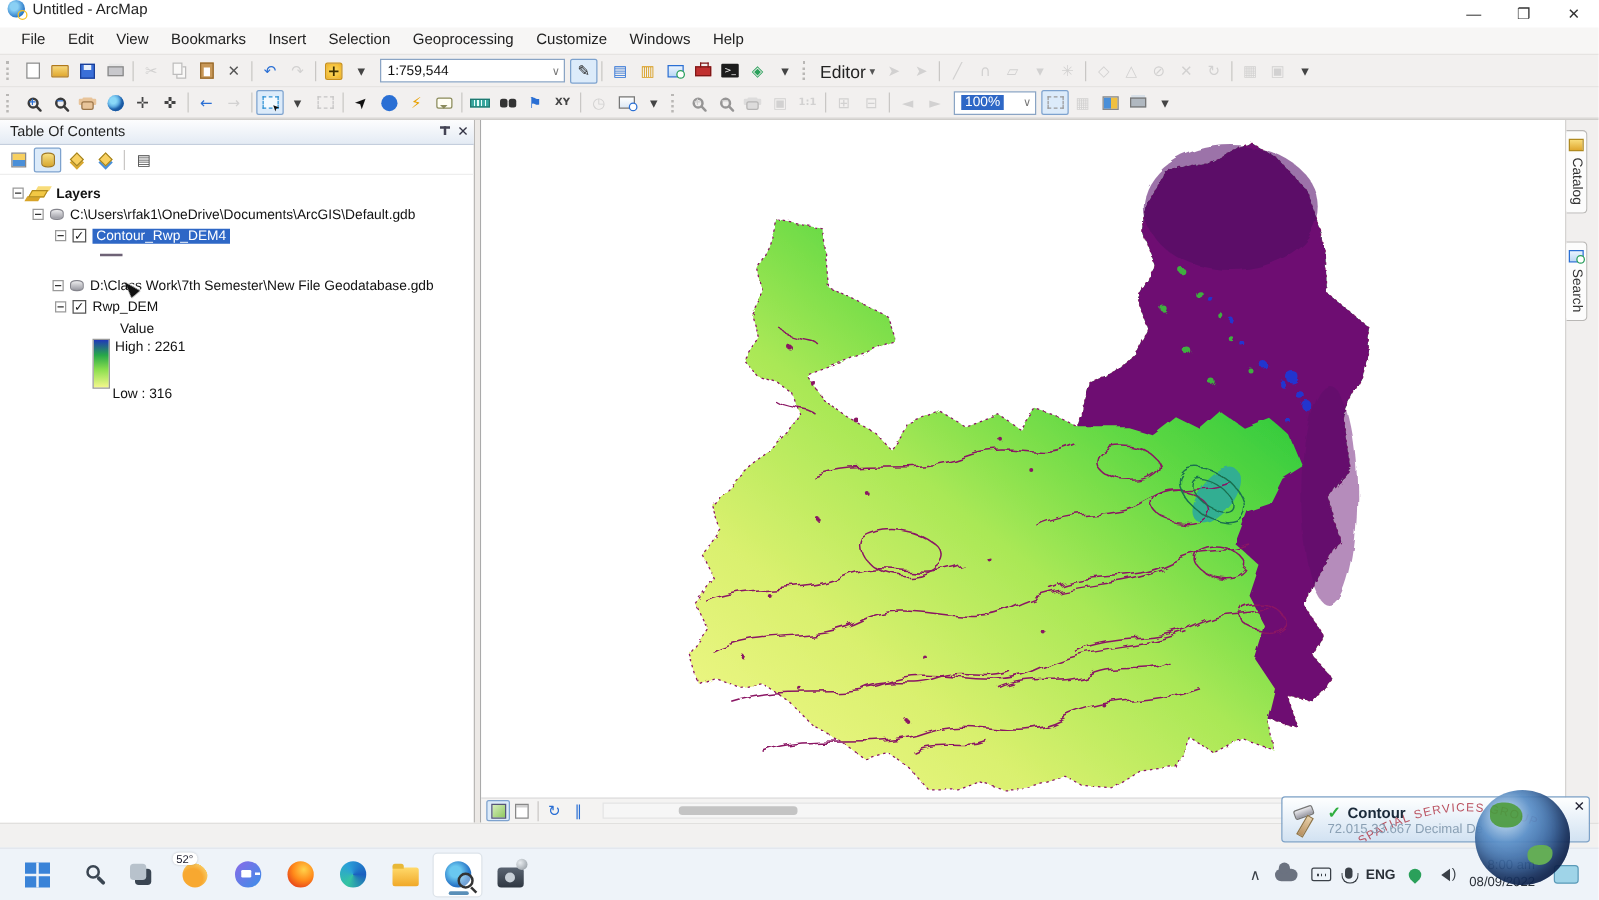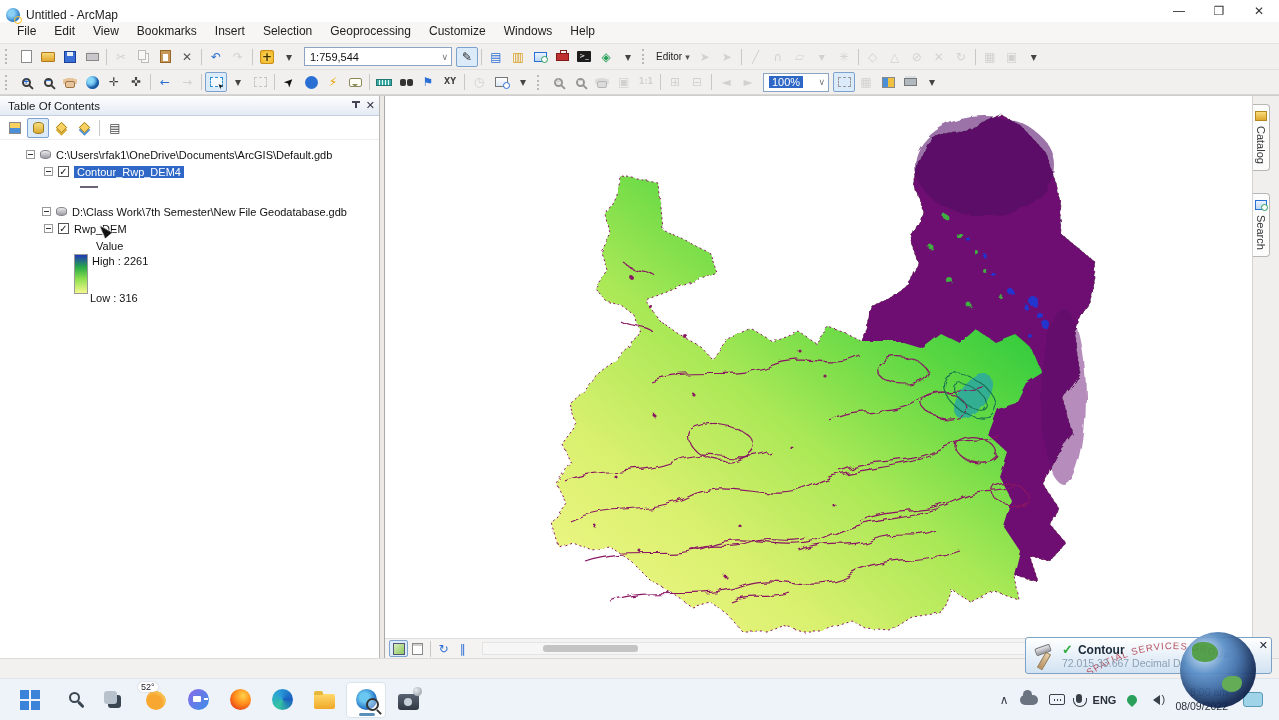--- a/index.html
+++ b/index.html
@@ -1,19 +1,19 @@
 <!DOCTYPE html>
 <html><head>
 <meta charset="utf-8">
 <style>
 *{box-sizing:border-box;margin:0;padding:0}
 body{width:1279px;height:720px;overflow:hidden;font-family:"Liberation Sans",sans-serif;background:#fff}
 .app{position:relative;width:1279px;height:720px;background:#fff}
 
-.titlebar{height:22px;display:flex;align-items:flex-end;padding-left:6px;background:#fff;font-size:12px;color:#222}
+.titlebar{height:22px;display:flex;align-items:flex-start;padding-left:6px;background:#fff;font-size:12px;color:#222}
 .appico{width:14px;height:14px;border-radius:50%;background:radial-gradient(circle at 38% 38%,#8ad0f4 25%,#2a78c8 70%,#1a4f98);margin-right:6px;position:relative}
 .appico::after{content:"";position:absolute;right:-2px;bottom:-2px;width:6px;height:6px;border:1.5px solid #f8c020;border-radius:50%}
 .wbtns{margin-left:auto;display:flex}
 .wbtn{width:40px;height:22px;display:flex;align-items:center;justify-content:center;font-size:12px;color:#333}
 
 .menubar{height:22px;display:flex;align-items:flex-start;background:#f7f6f5;border-bottom:1px solid #e6e4e2;padding-left:8px}
 .menu-item{padding:2px 9px;font-size:12px;color:#222;cursor:default}
 
 .toolbar{display:flex;align-items:center;background:#f2f0ef;padding:0 2px}
 .tb1{height:26px;border-bottom:1px solid #e2e0de}
@@ -23,21 +23,21 @@
 .tbtn.disabled .ic{color:#b4b2b0!important;filter:grayscale(1) opacity(.5)}
 .tsep{width:1px;height:16px;background:#c9c7c5;margin:0 3px;align-self:center;display:inline-block}
 .grip{width:5px;height:15px;border-left:2px dotted #b9b7b5;margin:0 5px 0 3px}
 .ic{display:inline-flex;align-items:center;justify-content:center;font-size:12px;line-height:1;font-family:"DejaVu Sans",sans-serif;color:#444}
 .lbl{font-size:11px}
 .combo{height:19px;background:#fff;border:1px solid #8aa4c4;display:flex;align-items:center;font-size:11px;padding:0 3px 0 5px;margin:0 4px;color:#111}
 .combo .cv{margin-left:auto;color:#777;font-size:9px;padding-left:5px}
 .combo.scale{width:148px}
 .combo.pct{width:66px}
 .selblue{background:#2e67c6;color:#fff;padding:0 3px}
-.editor-label{font-size:10px;color:#222;padding:0 4px;display:inline-flex;align-items:center}
+.editor-label{font-size:14px;color:#222;padding:0 4px;display:inline-flex;align-items:center}
 .editor-label::after{content:" ▾";font-size:9px;color:#555;margin-left:3px}
 
 .g-page{width:11px;height:13px;background:#fff;border:1px solid #8a8a8a}
 .g-foldero{width:14px;height:10px;background:linear-gradient(#f8d878,#e0a830);border:1px solid #b07818;border-radius:1px}
 .g-save{width:12px;height:12px;background:#3a6fd8;border:1px solid #1a3f98;position:relative}
 .g-save::after{content:"";position:absolute;left:2px;top:0;width:6px;height:4px;background:#e8f0fa}
 .g-print{width:13px;height:8px;background:#c8c8cc;border:1px solid #888;box-shadow:0 -3px 0 -1px #e8e8e8}
 .g-copy{width:8px;height:10px;background:#fff;border:1px solid #888;box-shadow:3px 3px 0 -1px #fff,3px 3px 0 0 #888;margin:-3px 3px 0 0}
 .g-paste{width:11px;height:13px;background:#c89858;border:1px solid #96682a;position:relative}
 .g-paste::after{content:"";position:absolute;left:2px;top:3px;width:5px;height:7px;background:#fff}
@@ -482,20 +482,25 @@
           </span>
           <span class="tbtn">
             <span class="ic g-losel"></span>
           </span>
           <span class="tsep"></span>
           <span class="tbtn">
             <span class="ic g-opt" style="color: rgb(68, 68, 68);">▤</span>
           </span>
         </div>
       <div class="tree">
+        <div class="trow" style="padding-left:10px">
+          <span class="expander"></span>
+          <span class="ic g-lyrs"></span>
+          <b style="margin-left:3px">Layers</b>
+        </div>
         <div class="trow" style="padding-left:26px">
           <span class="expander"></span>
           <span class="ic g-dbcyl"></span>
           <span class="pathtxt">C:\Users\rfak1\OneDrive\Documents\ArcGIS\Default.gdb</span>
         </div>
         <div class="trow" style="padding-left:44px">
           <span class="expander"></span>
           <span class="cbx">✓</span>
           <span class="sel-label">Contour_Rwp_DEM4</span>
         </div>

